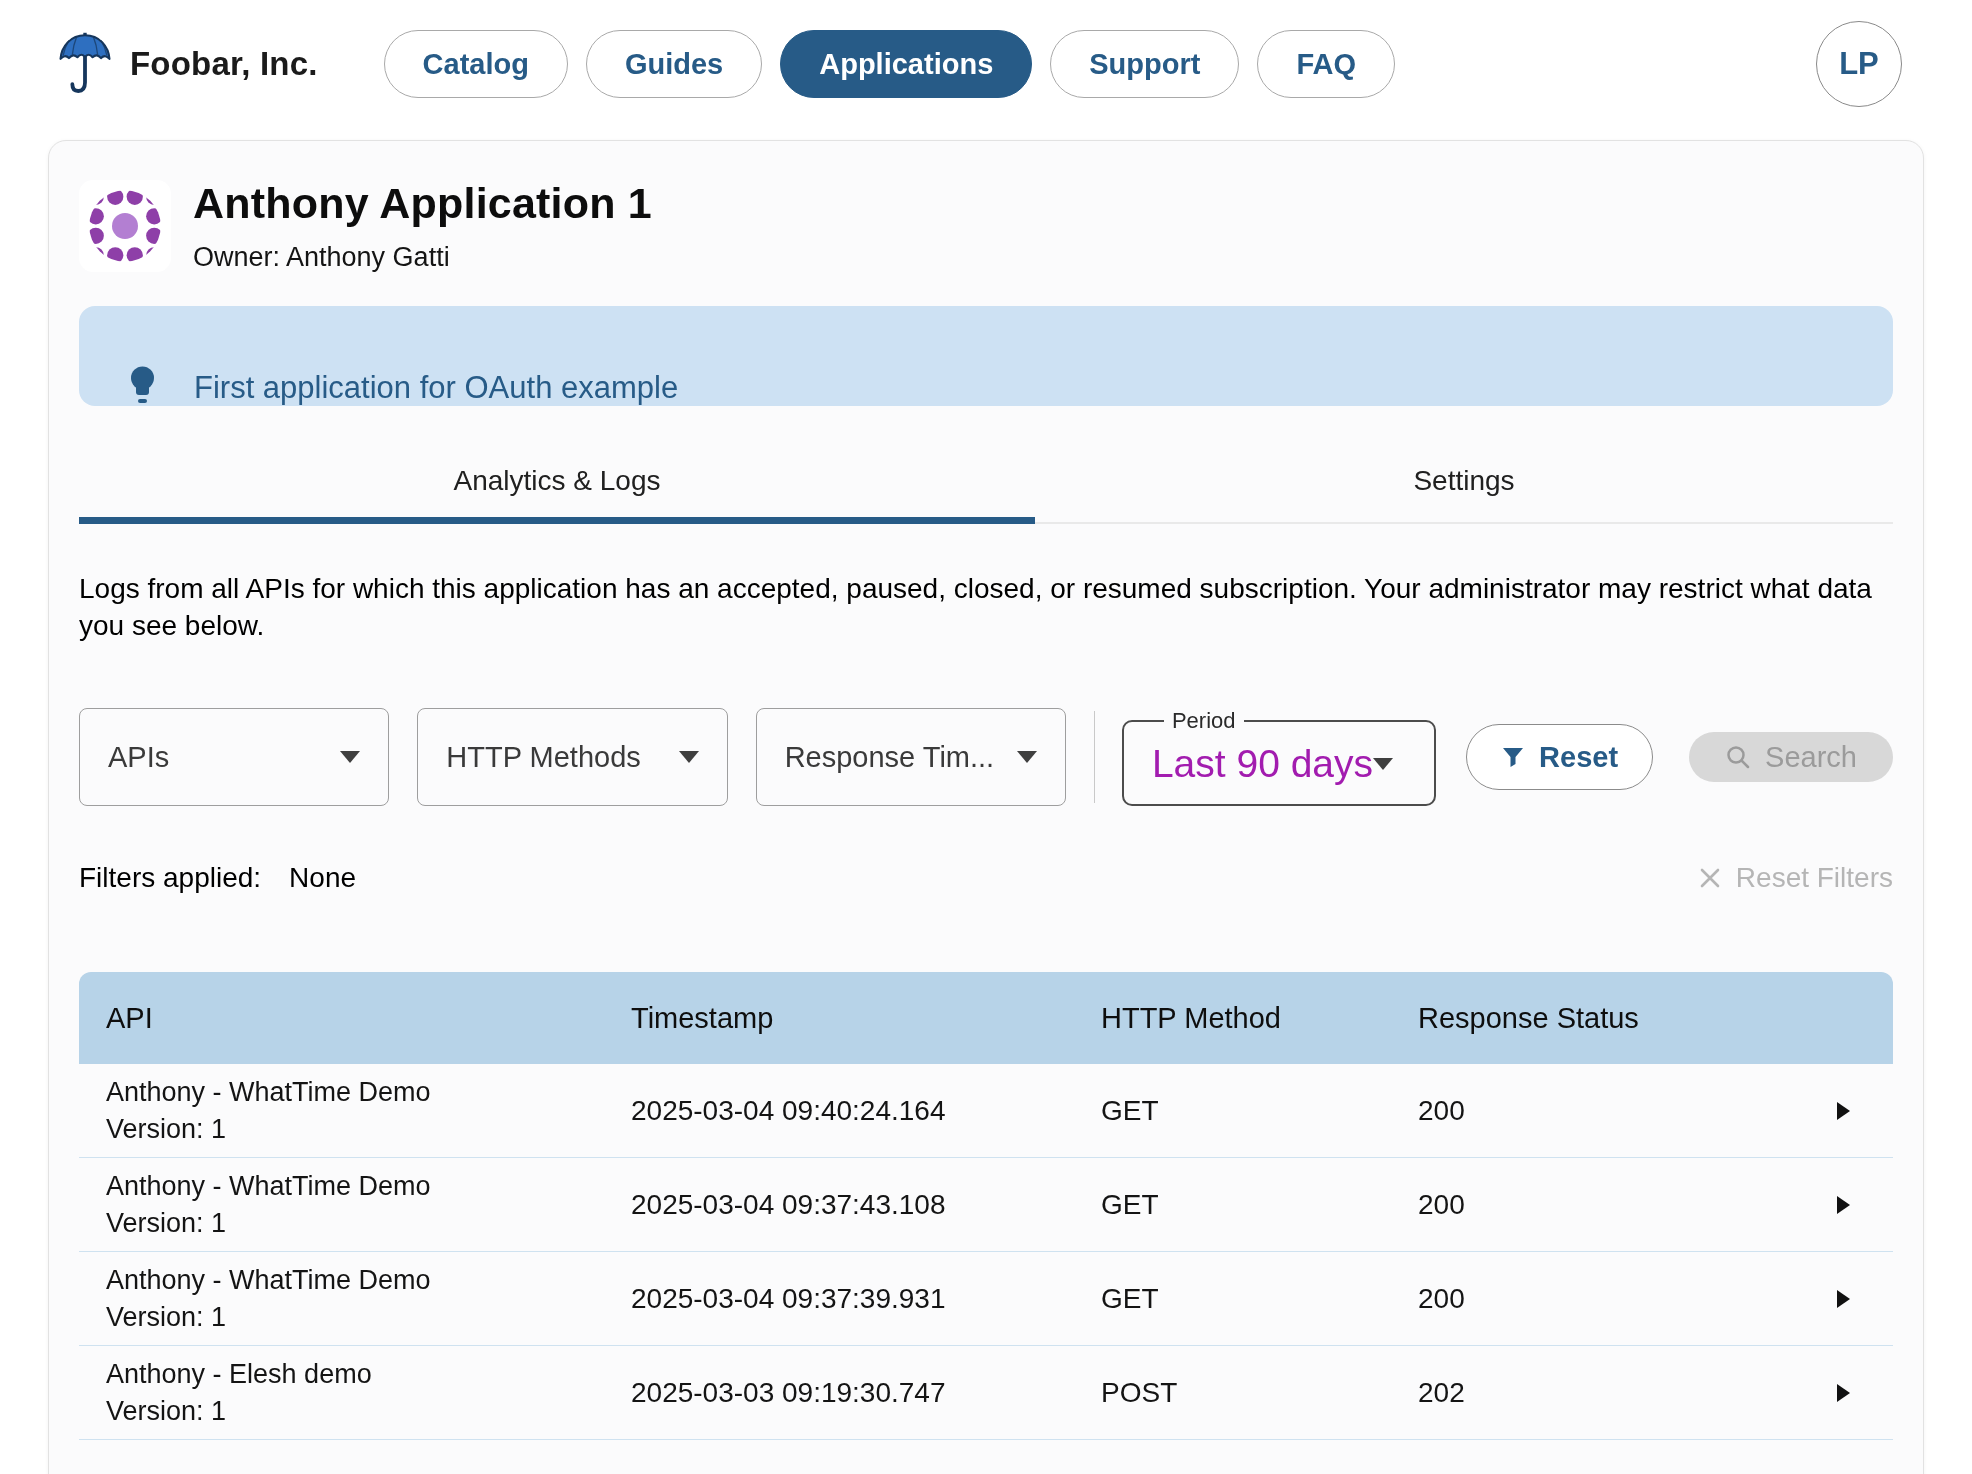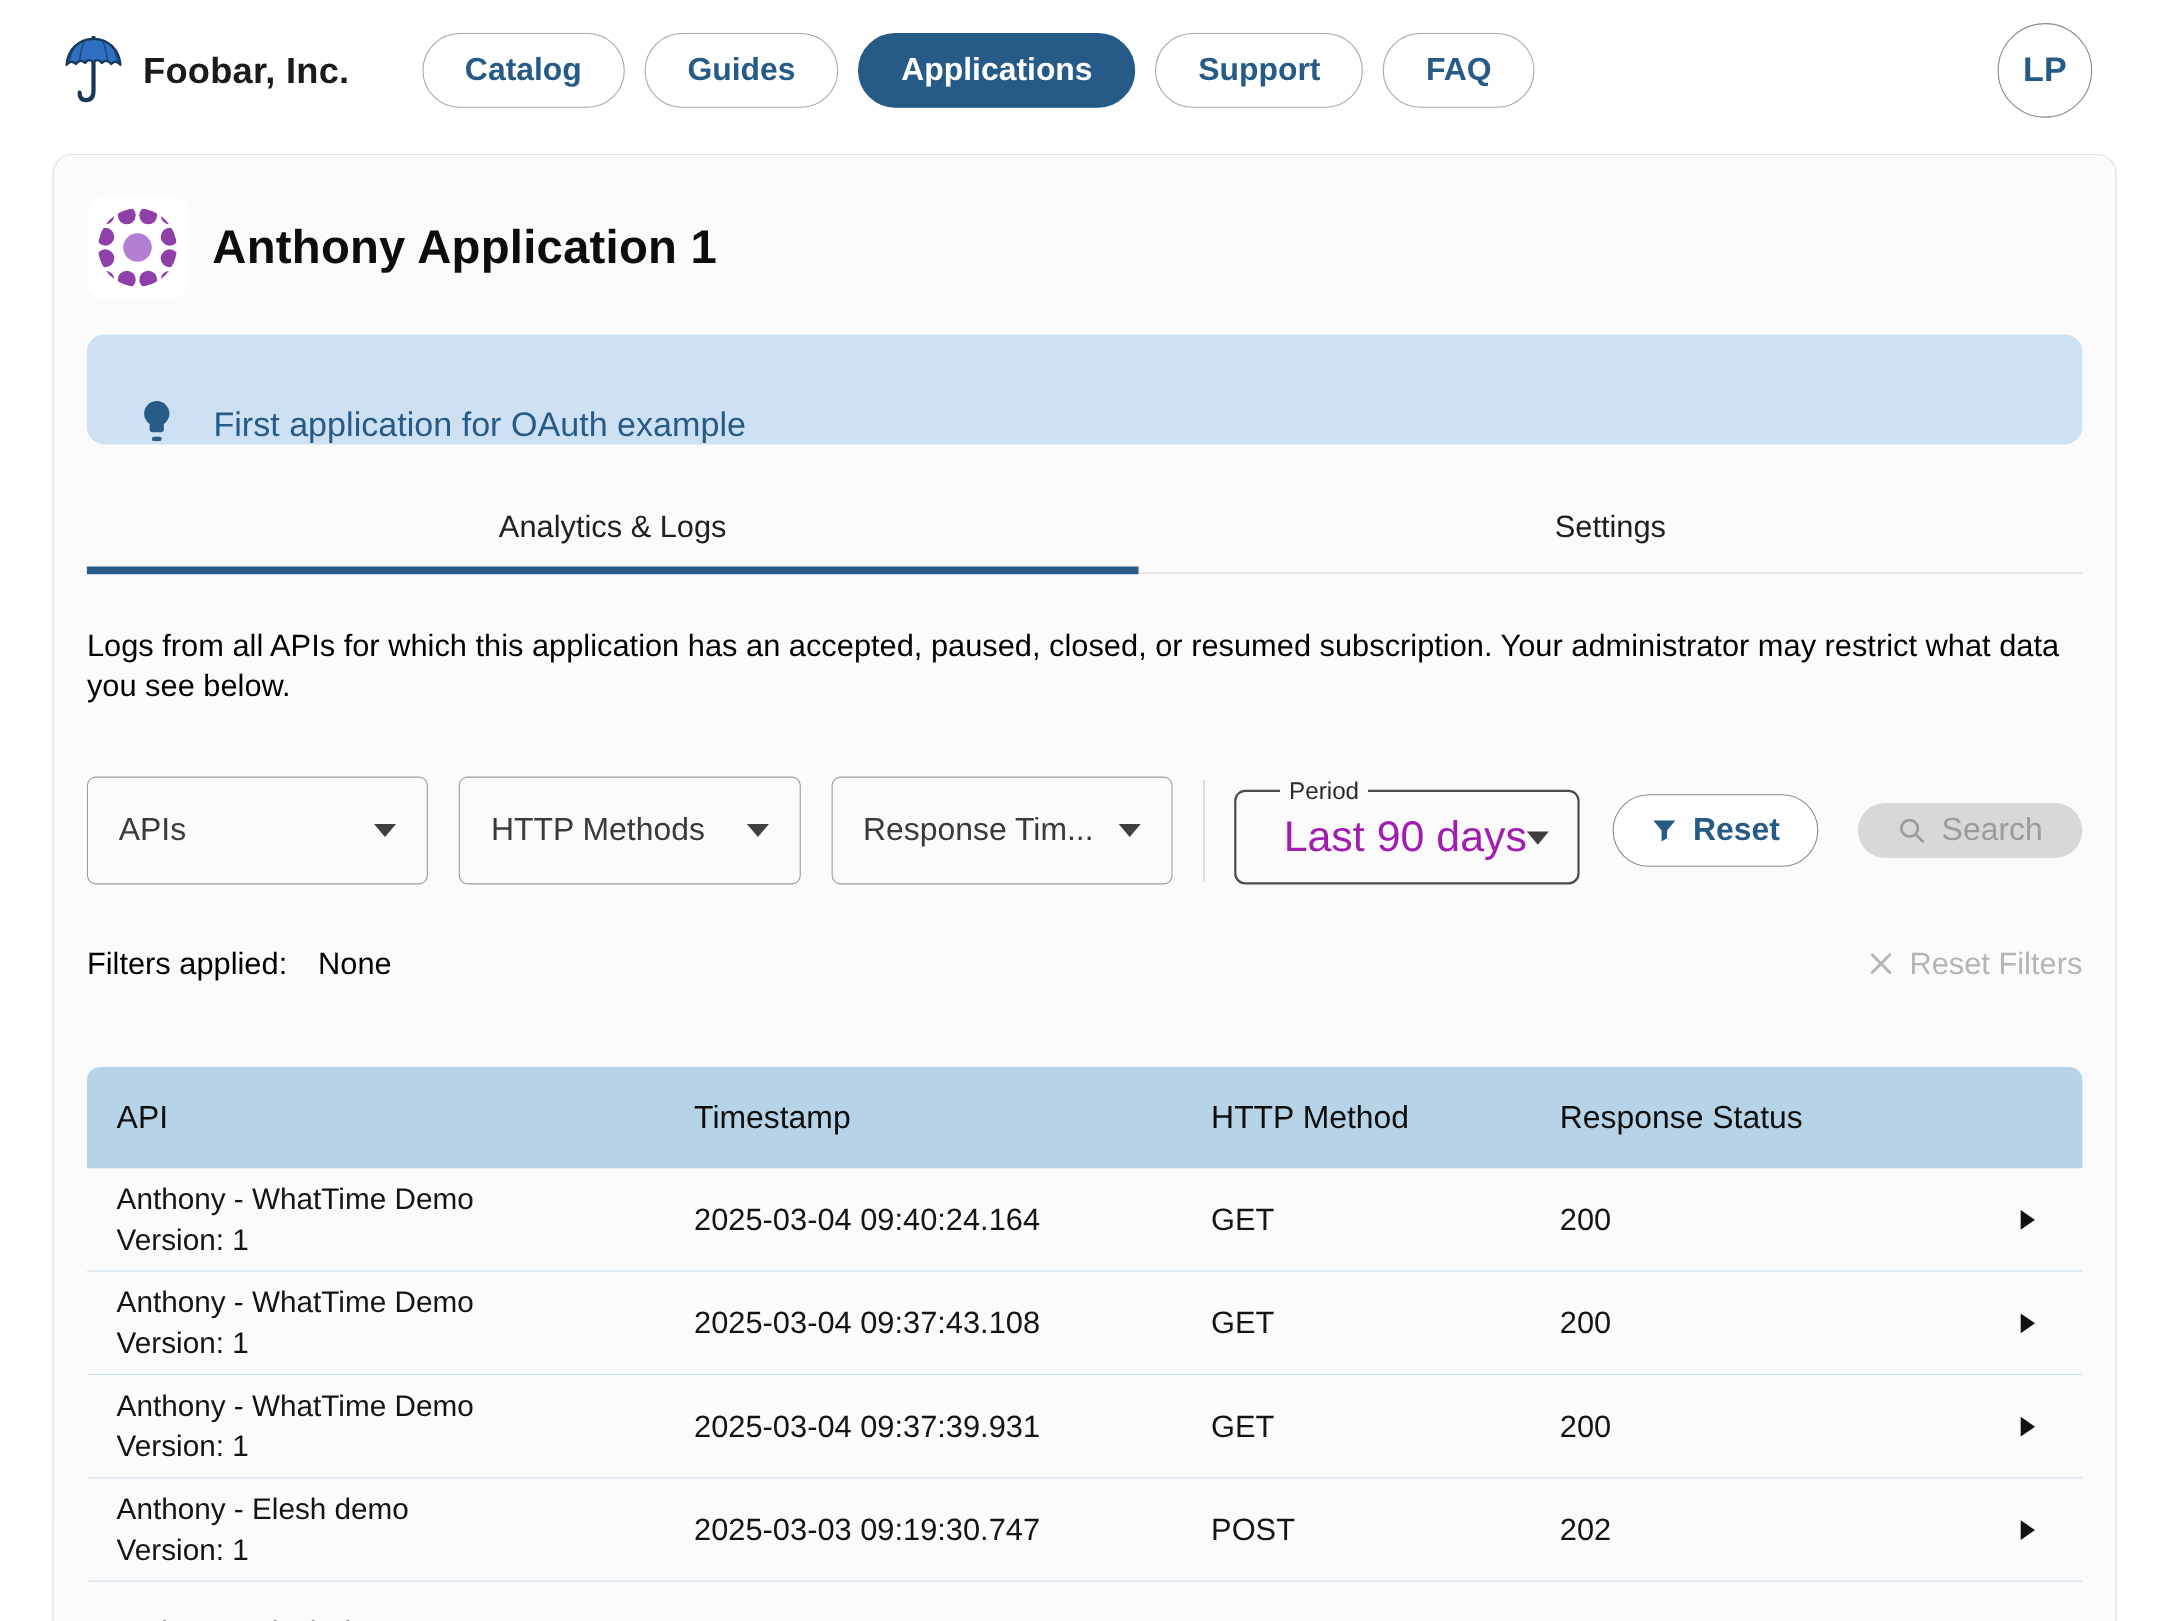--- a/index.html
+++ b/index.html
@@ -55,21 +55,21 @@
   .filter-row { margin-top:64px; display:flex; align-items:center; }
   .dropdown { width:317px; height:98px; border:1.2px solid #9e9e9e; border-radius:8px;
     background:transparent; display:flex; align-items:center; justify-content:space-between;
     padding:0 28px; font-family:inherit; font-size:29px; color:#3a3a3a; cursor:pointer; }
   .dropdown + .dropdown { margin-left:28px; }
   .caret { width:0; height:0; border-left:10px solid transparent;
     border-right:10px solid transparent; border-top:12px solid #3f3f3f; }
   .vdivider { width:1px; height:92px; background:#c9c9c9; margin-left:28px; }
   .period { width:321px; height:98px; border:2px solid #4c4c4c; border-radius:10px;
     margin-left:27px; position:relative; display:flex; align-items:center;
-    justify-content:flex-end; padding:0 26px 0 28px; cursor:pointer; background:transparent; }
+    justify-content:flex-start; padding:0 26px 0 28px; cursor:pointer; background:transparent; }
   .period legend { font-size:22px; color:#2a2a2a; padding:0 8px; margin-left:12px; }
   .period-value { font-size:39px; color:#a21caf; font-weight:500; margin-top:-10px; }
   .period .caret { margin-top:-10px; }
   .btn-more { margin-left:30px; height:66px; padding:0 34px; border-radius:33px;
     border:1.5px solid #8b8b8b; background:#fff; display:flex; align-items:center; gap:14px;
     font-family:inherit; font-size:29px; font-weight:600; color:var(--accent); cursor:pointer; }
   .btn-search { margin-left:36px; height:50px; padding:0 36px; border-radius:33px;
     border:none; background:var(--disabled-bg); display:flex; align-items:center; gap:14px;
     font-family:inherit; font-size:29px; color:var(--muted-text); cursor:default; }
 
@@ -149,20 +149,21 @@
             <circle cx="12" cy="84" r="10"></circle>
               <circle cx="36" cy="84" r="10"></circle>
               <circle cx="60" cy="84" r="10"></circle>
               <circle cx="84" cy="84" r="10"></circle>
             <circle cx="48" cy="48" r="16" fill="#b37fd2"></circle>
           </g>
         </svg>
       </span>
       <div>
         <h1 class="app-title">Anthony Application 1</h1>
+        <div class="app-owner">Owner: Anthony Gatti</div>
       </div>
     </div>
 
     <div class="banner">
       <svg width="27" height="40" viewBox="0 0 27 40">
         <circle cx="13.5" cy="12" r="11.5" fill="#275b87"></circle>
         <path d="M7 19 h13 v7 a3 3 0 0 1 -3 3 h-7 a3 3 0 0 1 -3 -3 Z" fill="#275b87"></path>
         <rect x="9" y="33" width="9" height="4" rx="2" fill="#275b87"></rect>
       </svg>
       <span class="banner-text">First application for OAuth example</span>

